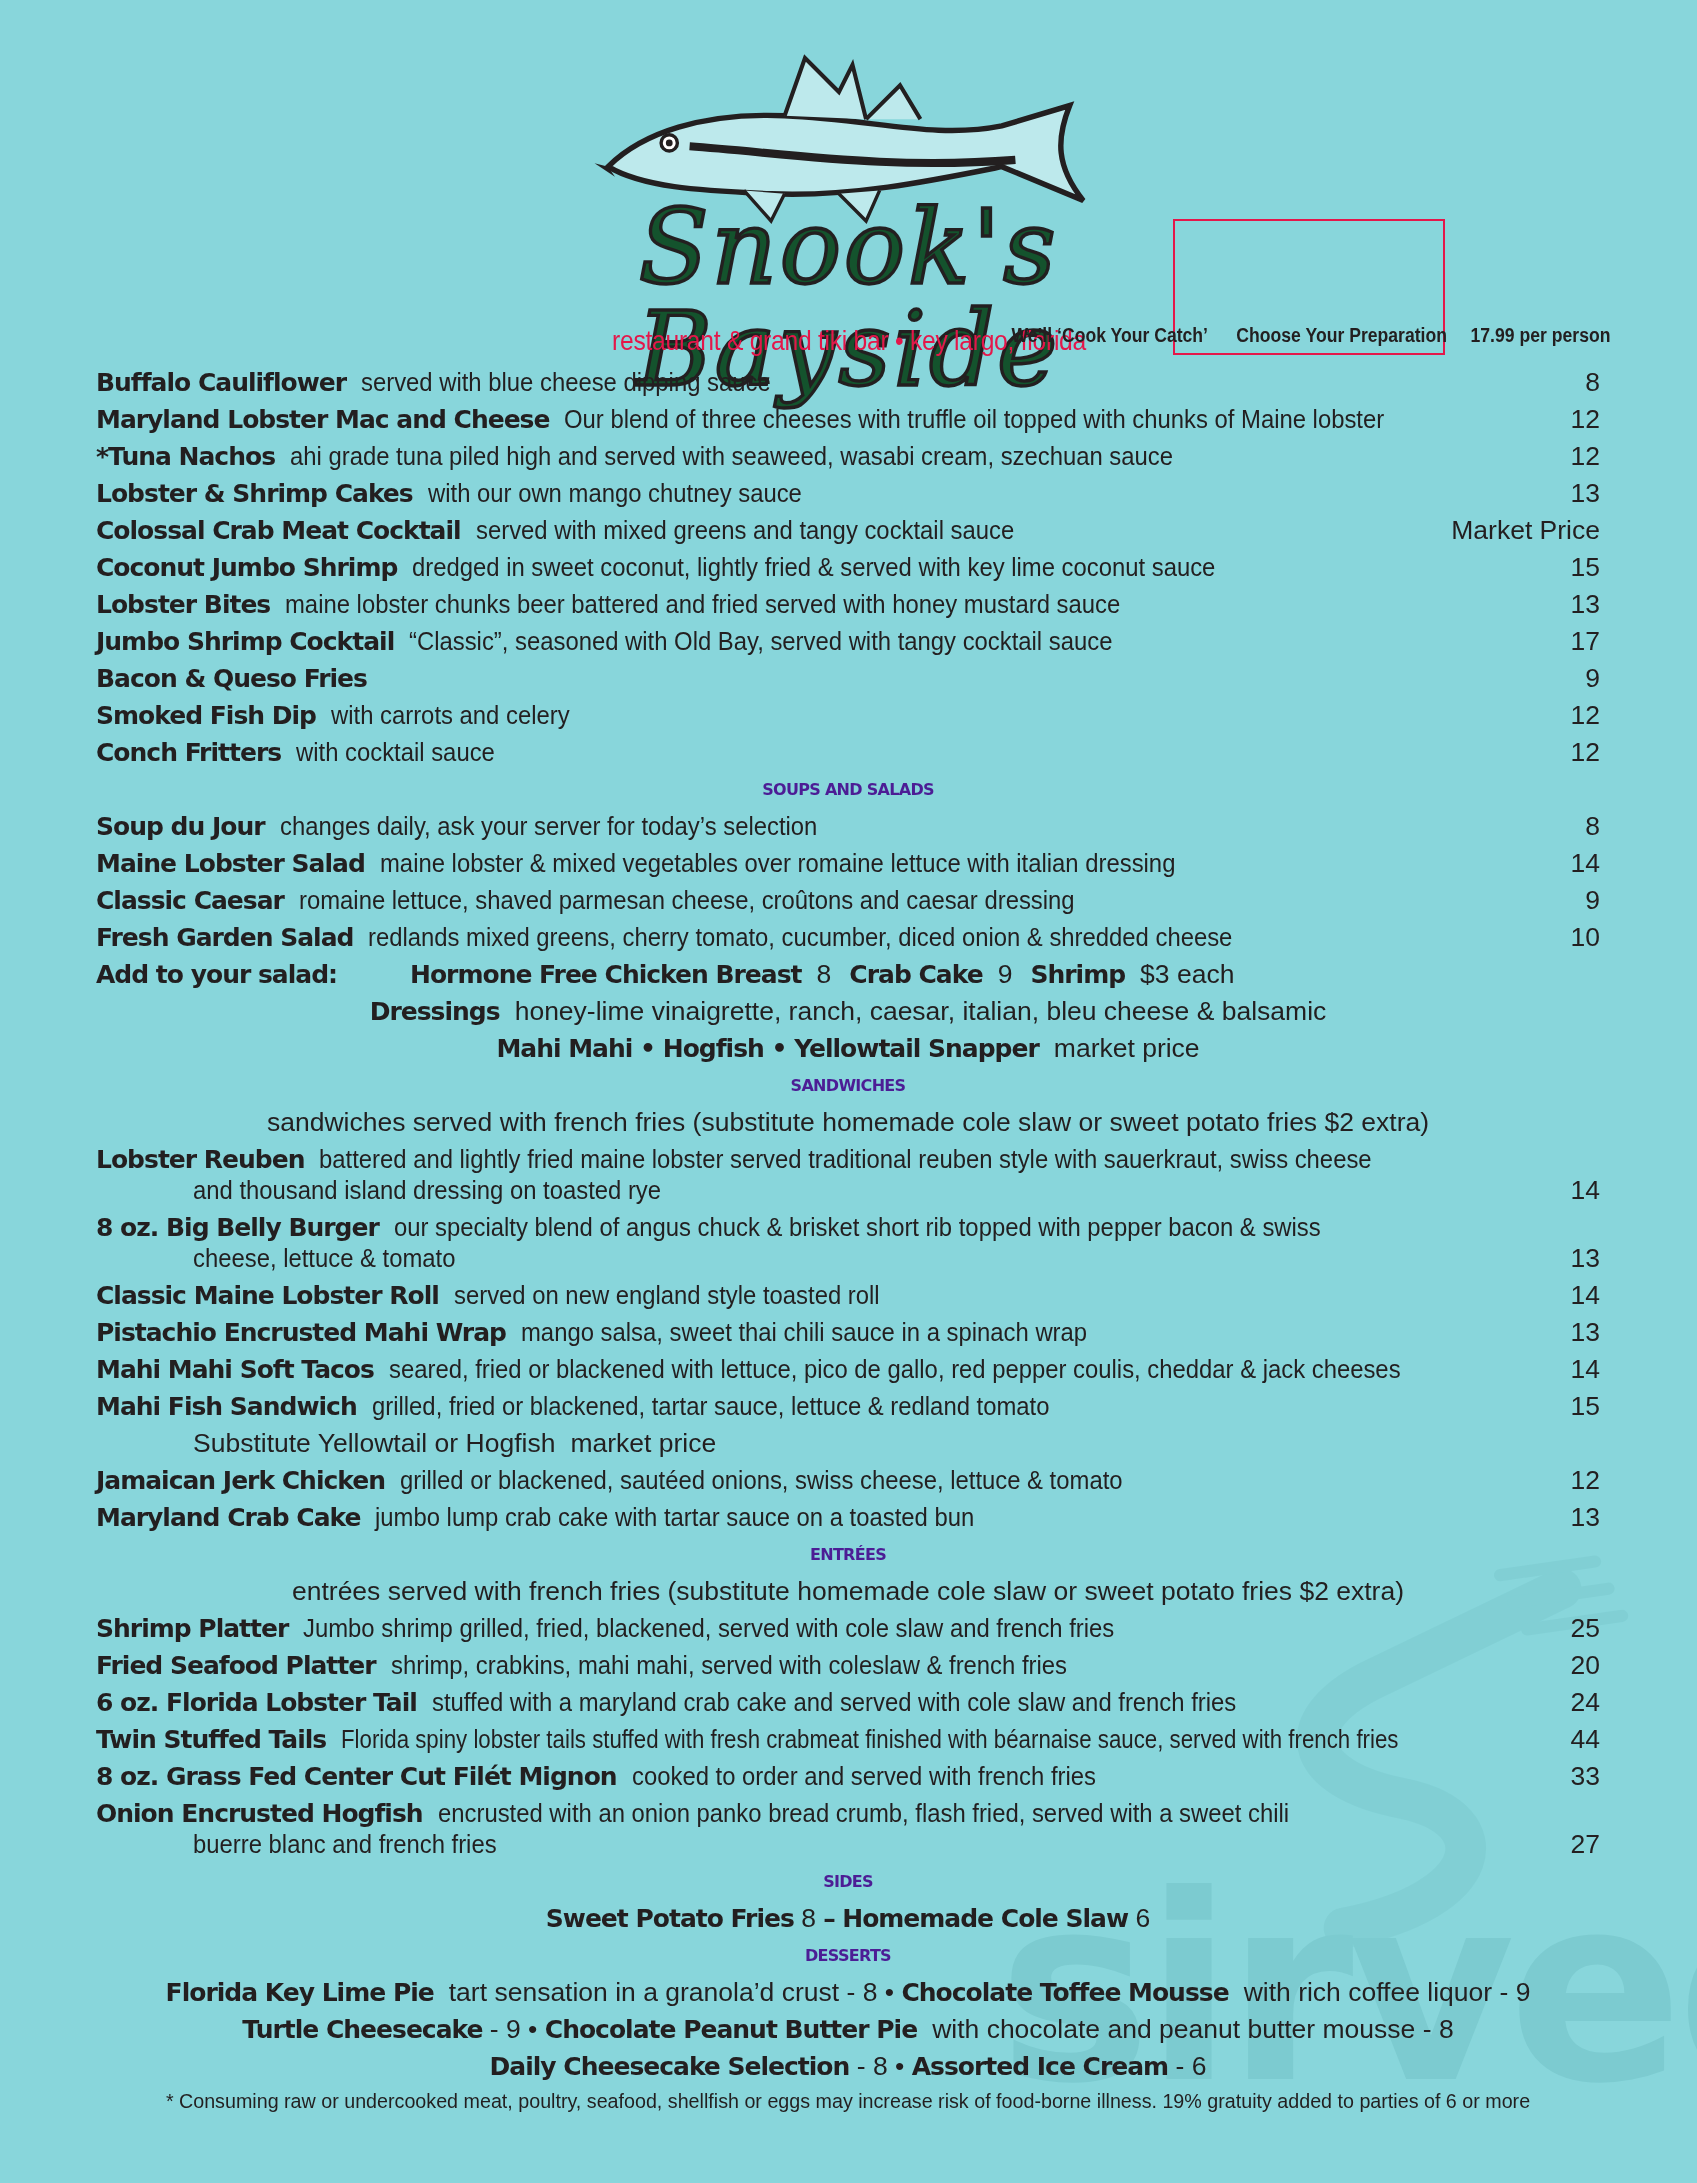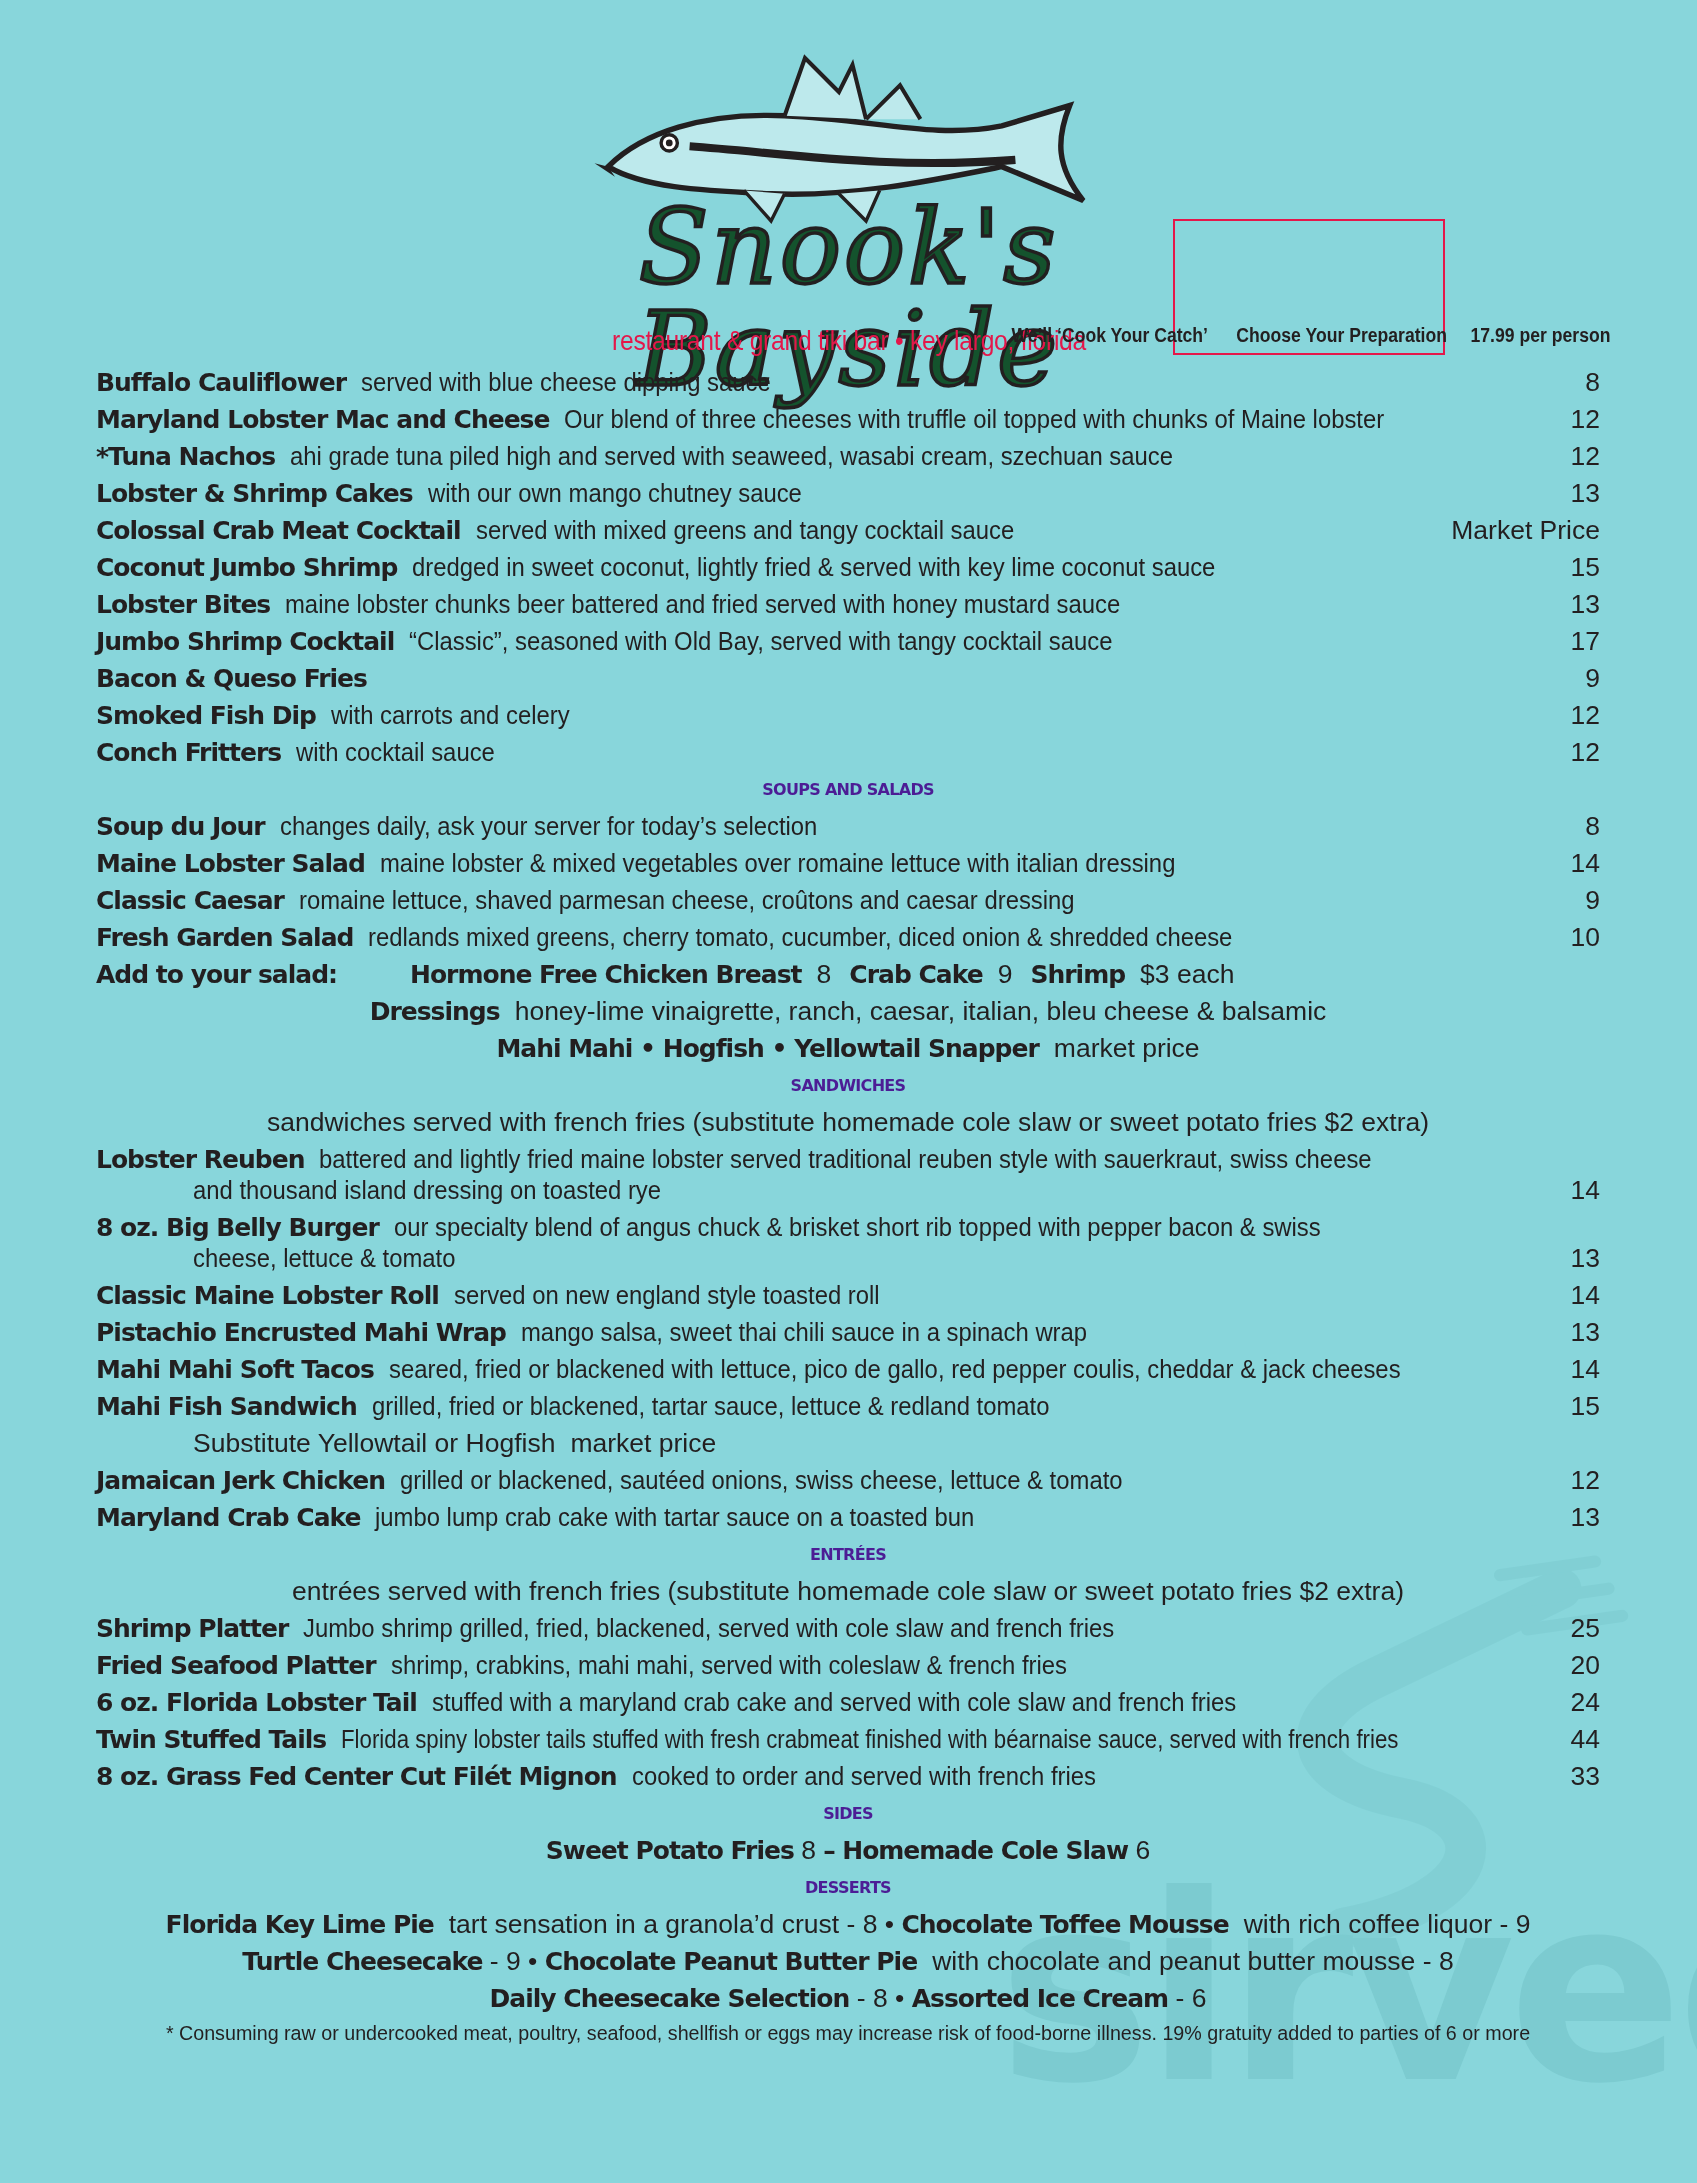--- a/index.html
+++ b/index.html
@@ -189,20 +189,21 @@
   </div>
 
   <div class="heading">ENTRÉES</div>
   <div class="center-line"><span class="r">entrées served with french fries (substitute homemade cole slaw or sweet potato fries $2 extra)</span></div>
   <div>
     <div class="row"><span class="name">Shrimp Platter</span><span class="desc">Jumbo shrimp grilled, fried, blackened, served with cole slaw and french fries</span><span class="price">25</span></div>
     <div class="row"><span class="name">Fried Seafood Platter</span><span class="desc">shrimp, crabkins, mahi mahi, served with coleslaw &amp; french fries</span><span class="price">20</span></div>
     <div class="row"><span class="name">6 oz. Florida Lobster Tail</span><span class="desc">stuffed with a maryland crab cake and served with cole slaw and french fries</span><span class="price">24</span></div>
     <div class="row"><span class="name">Twin Stuffed Tails</span><span class="desc" style="transform:scaleX(0.84)">Florida spiny lobster tails stuffed with fresh crabmeat finished with béarnaise sauce, served with french fries</span><span class="price">44</span></div>
     <div class="row"><span class="name">8 oz. Grass Fed Center Cut Filét Mignon</span><span class="desc">cooked to order and served with french fries</span><span class="price">33</span></div>
+    <div class="row tall"><span class="name">Onion Encrusted Hogfish</span><span class="desc">encrusted with an onion panko bread crumb, flash fried, served with a sweet chili</span><span class="desc2">buerre blanc and french fries</span><span class="price">27</span></div>
   </div>
 
   <div class="heading">SIDES</div>
   <div class="center-line">
     <span class="b">Sweet Potato Fries</span>
     <span class="r">8</span>
     <span class="b">–</span>
     <span class="b">Homemade Cole Slaw</span>
     <span class="r">6</span>
   </div>

